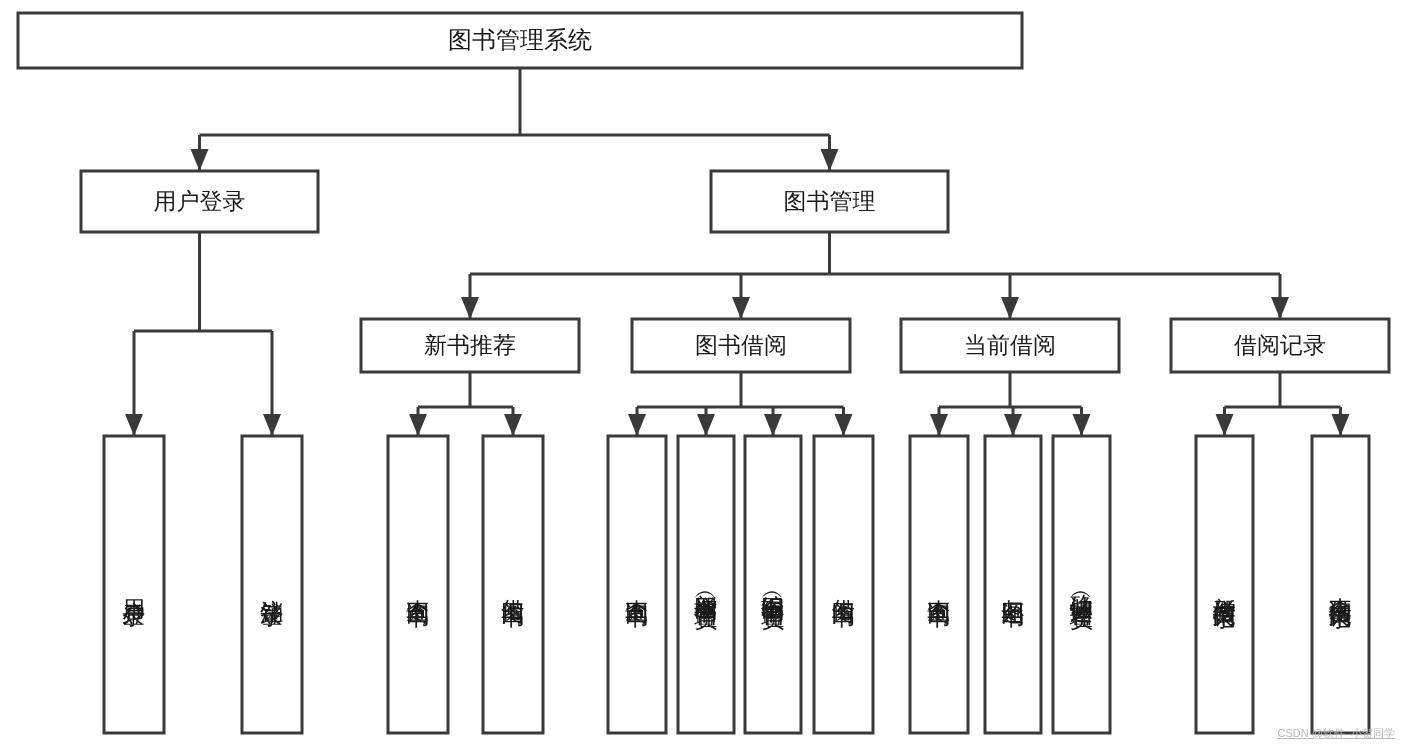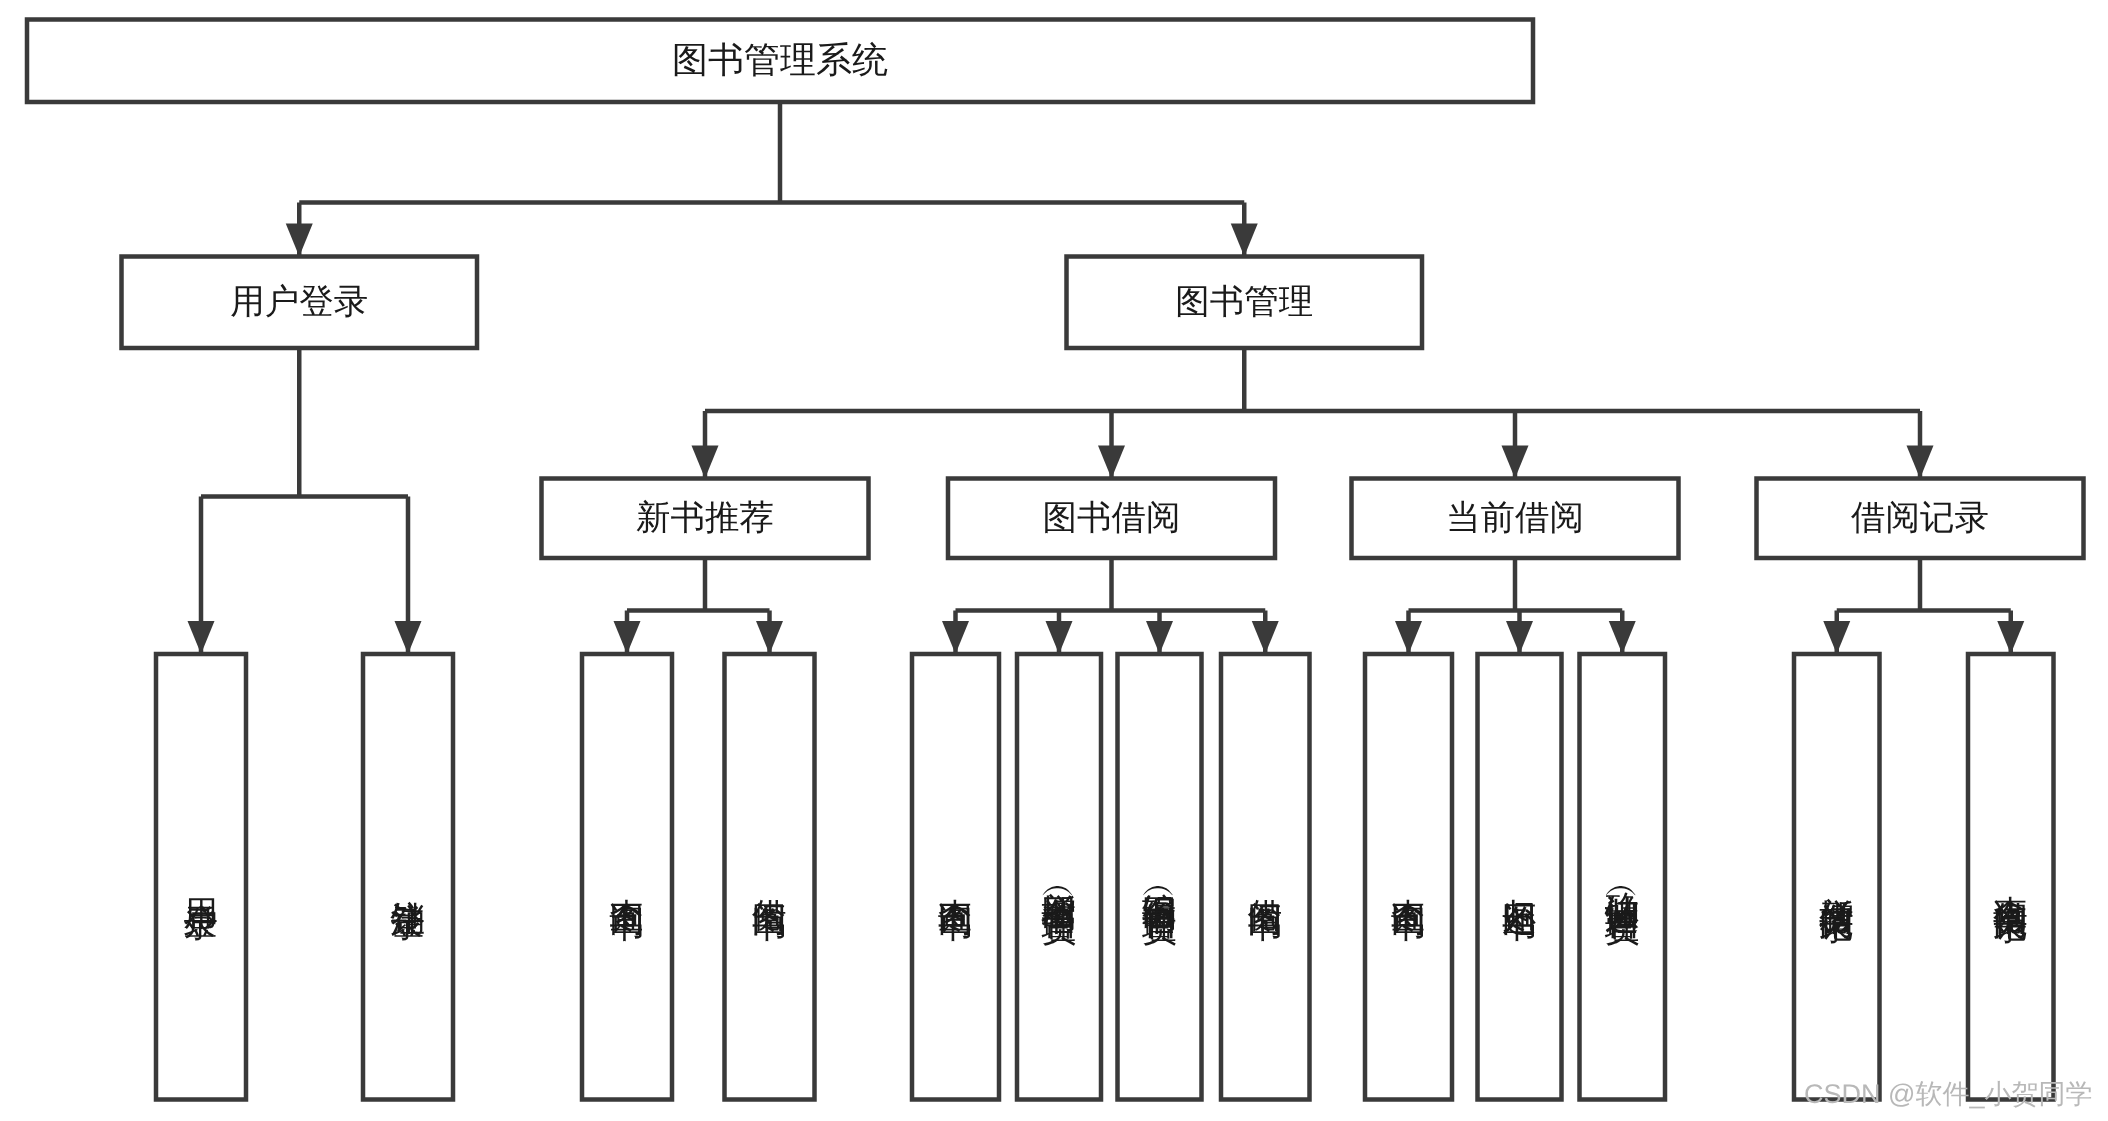--- a/index.html
+++ b/index.html
@@ -72,24 +72,25 @@
     letter-spacing: 2px;
     color: #1a1a1a;
     white-space: nowrap;
     text-align: center;
   }
   .watermark {
     position: absolute;
     right: 10px;
     bottom: 6px;
     font-family: "Liberation Sans", "DejaVu Sans", sans-serif;
-    font-size: 18px;
+    font-size: 11px;
     color: #b8b8b8;
     white-space: nowrap;
     pointer-events: none;
+    text-decoration: underline;
   }
 </style>
 </head>
 <body>
 
 <div id="diagram-root">
 
   <svg id="flowchart" viewBox="0 0 1405 747">
     <g id="connectors-layer">
         <line x1="520" y1="68" x2="520" y2="135" class="connector"></line>

